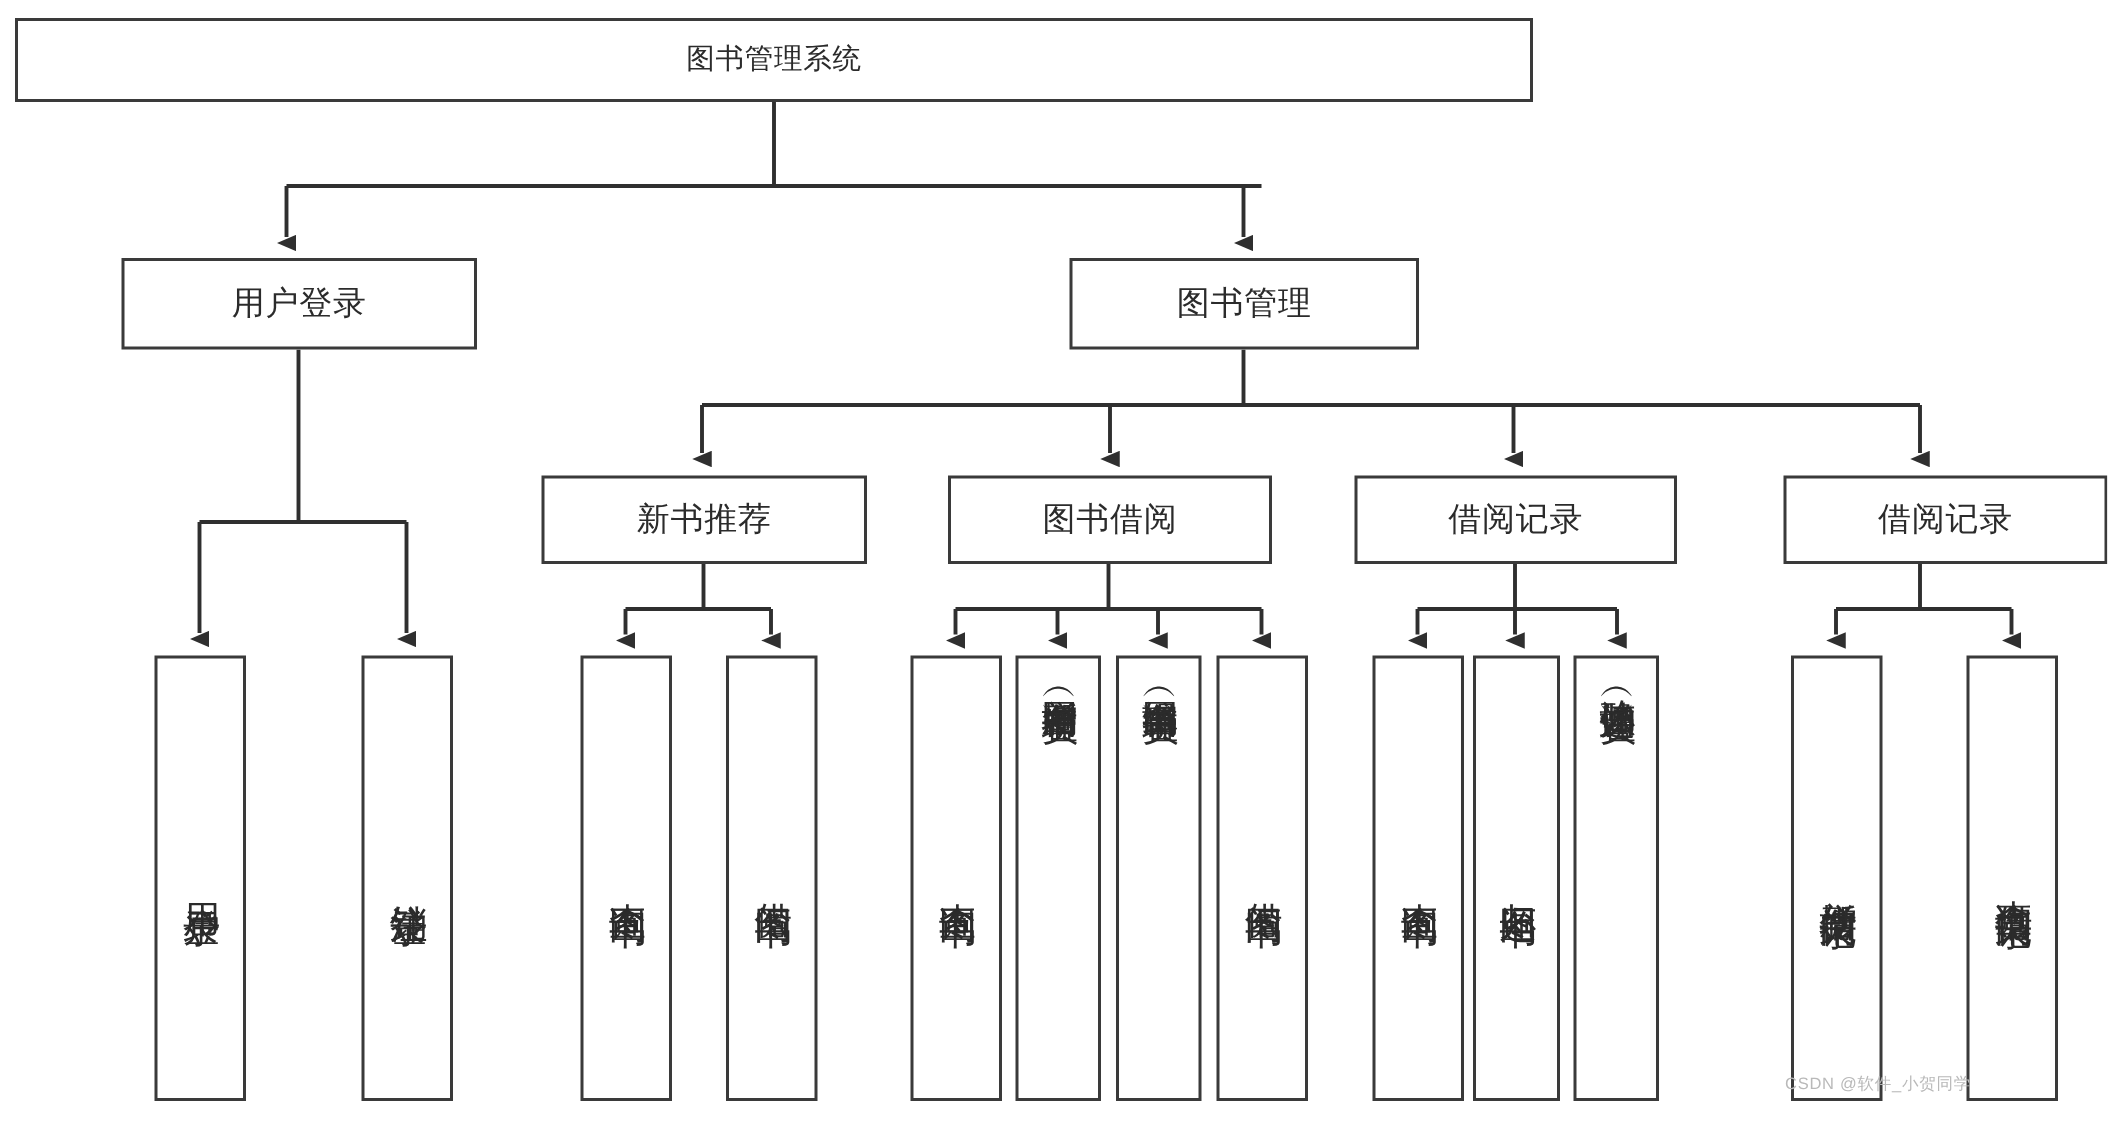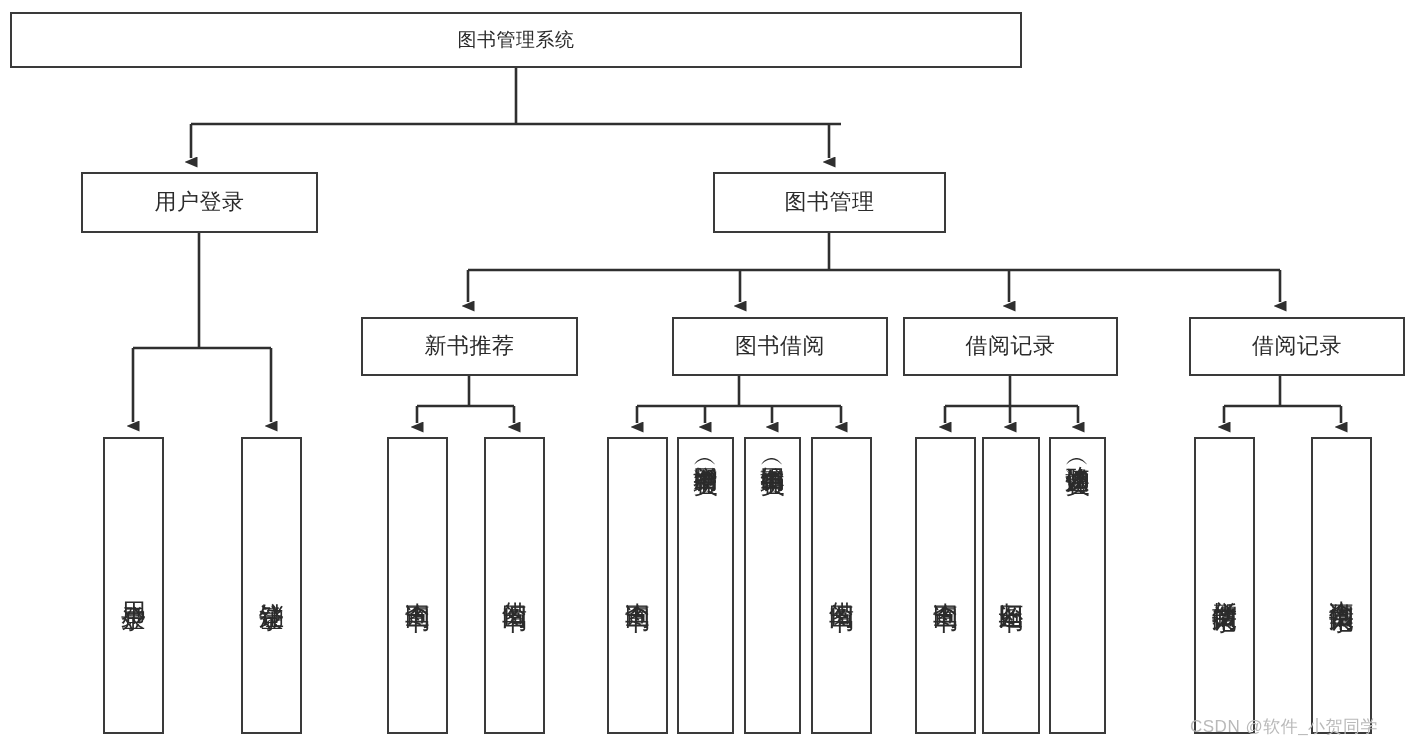--- a/index.html
+++ b/index.html
@@ -68,21 +68,21 @@
     font-size: 24px;
     letter-spacing: 1px;
   }
   
   .node.leaf.mid {
     align-items: center;
     padding-top: 0;
   }
   .watermark {
     position: absolute;
-    font-size: 17px;
+    font-size: 11px;
     color: #b9b9b9;
     white-space: nowrap;
     letter-spacing: 0.5px;
   }
 </style>
 </head>
 <body>
 
 <div id="canvas">
 
@@ -143,21 +143,21 @@
   <div class="node horiz" style="left:81px; top:172px; width:237px; height:61px;">
     <span class="lbl">用户登录</span>
   </div>
   <div class="node horiz" style="left:713px; top:172px; width:233px; height:61px;">
     <span class="lbl">图书管理</span>
   </div>
 
   <div class="node horiz" style="left:361px; top:317px; width:217px; height:59px;">
     <span class="lbl">新书推荐</span>
   </div>
-  <div class="node horiz" style="left:632px; top:317px; width:216px; height:59px;margin-left:40px;">
+  <div class="node horiz" style="left:632px; top:317px; width:216px; height:59px;">
     <span class="lbl">图书借阅</span>
   </div>
   <div class="node horiz" style="left:903px; top:317px; width:215px; height:59px;">
     <span class="lbl">借阅记录</span>
   </div>
   <div class="node horiz" style="left:1172px; top:317px; width:216px; height:59px;margin-left:17px;">
     <span class="lbl">借阅记录</span>
   </div>
 
   <div class="node leaf mid" style="left:103px; top:437px; width:61px; height:297px;">

